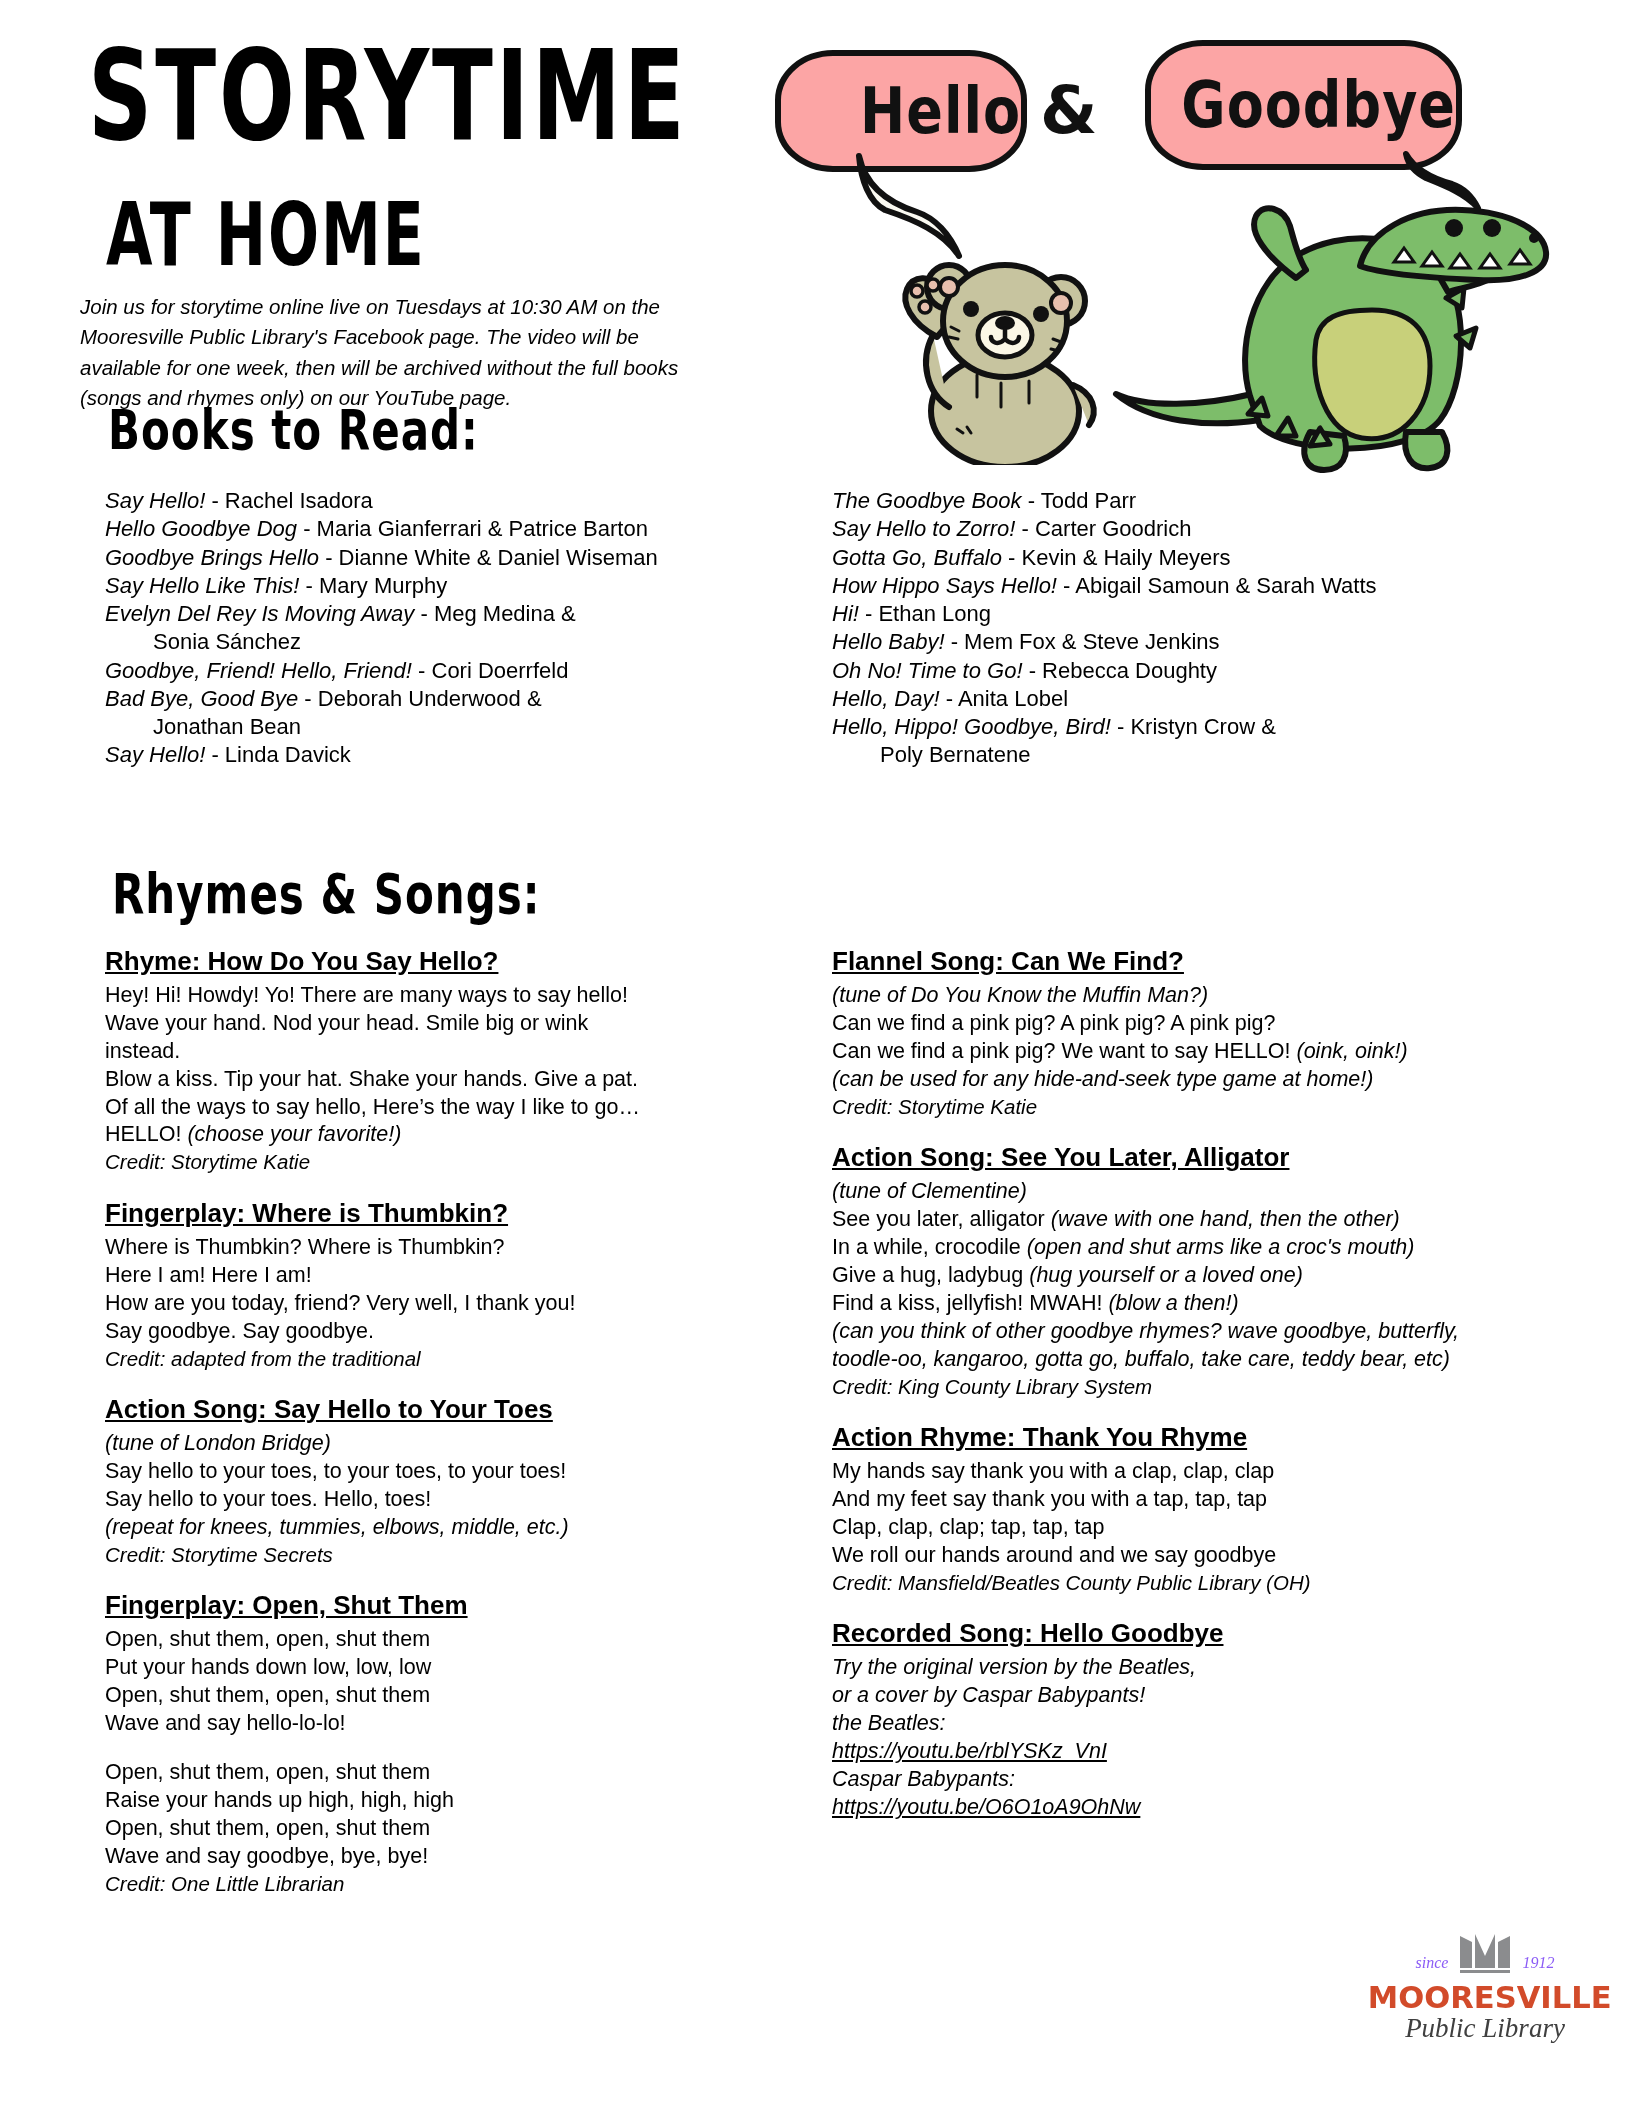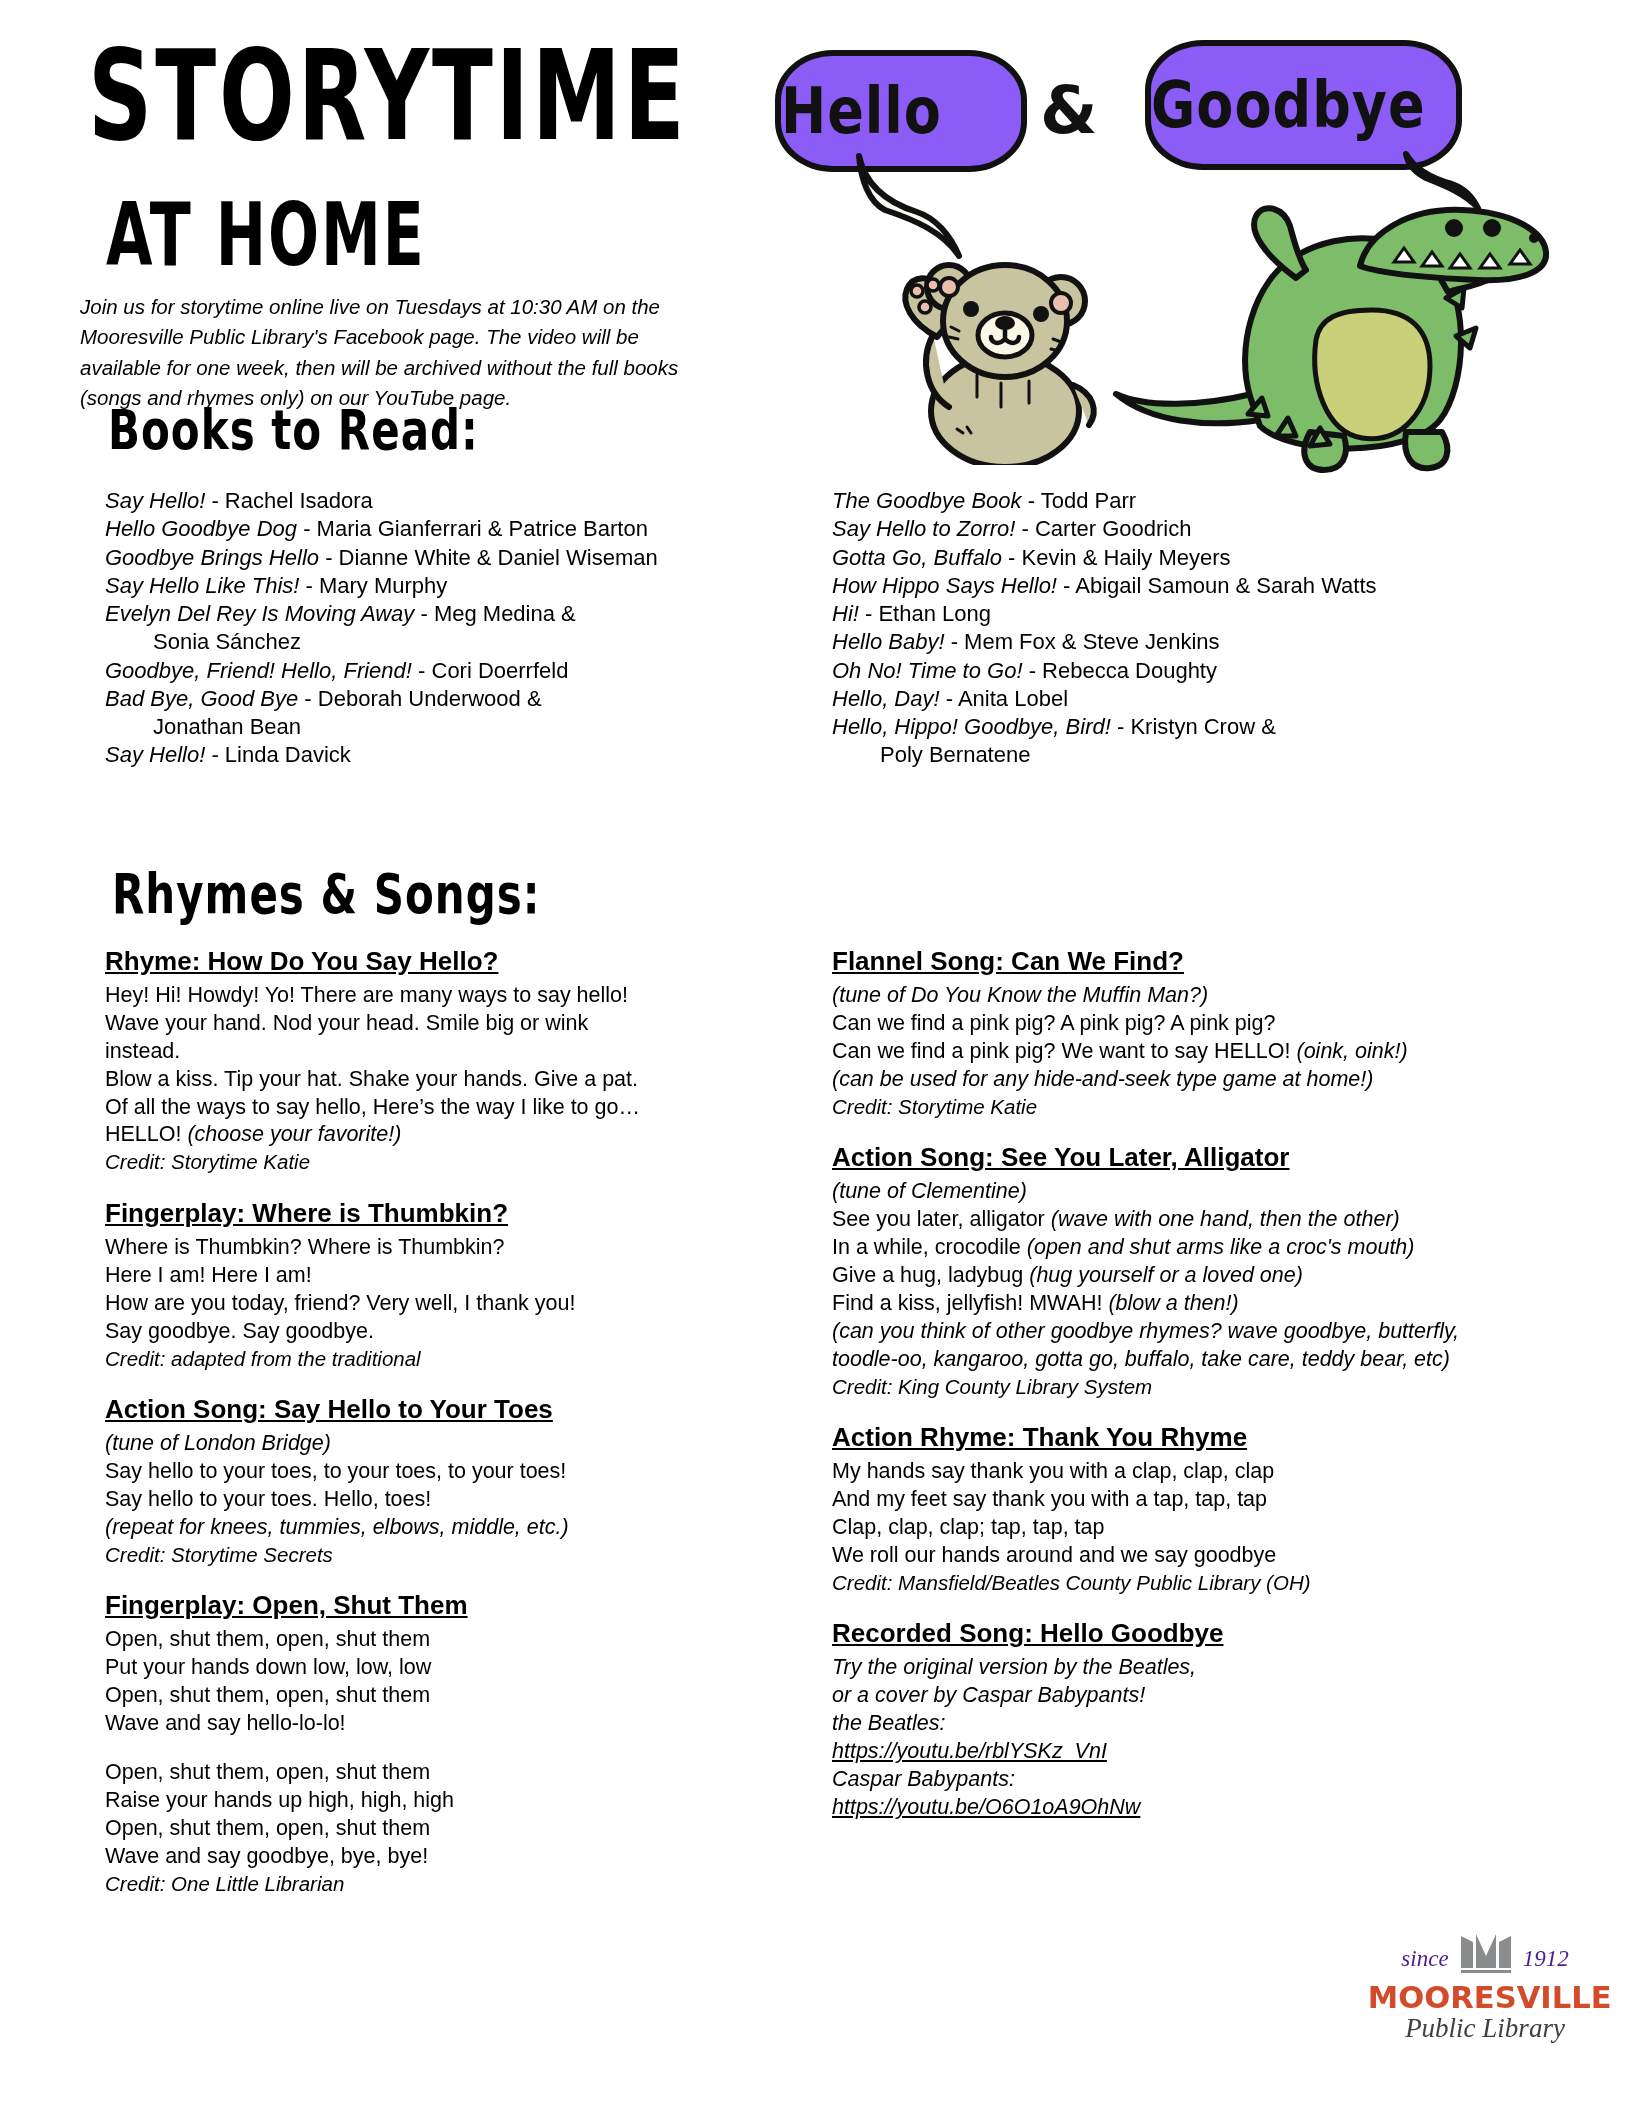--- a/index.html
+++ b/index.html
@@ -40,24 +40,24 @@
     white-space:nowrap;
   }
   .intro {
     position:absolute; left:80px; top:292px; width:600px;
     font-size:20.5px; font-style:italic; line-height:1.48;
   }
 
   
   .bubble {
     position:absolute;
-    background:#8b5cf6;
+    background:#fca5a5;
     border:6px solid #111111;
     border-radius:58px / 50px;
-    display:flex; align-items:center; justify-content:flex-start;
+    display:flex; align-items:center; justify-content:flex-end;
   }
   .bubble-text {
     font-family:"DejaVu Sans", sans-serif;
     font-weight:bold;
     font-size:54px;
     letter-spacing:1px;
     color:#111111;
     transform:scaleY(1.18);
   }
   #bubble-hello { left:775px; top:50px; width:240px; height:110px; }
@@ -109,21 +109,21 @@
   .ln.url { font-style:italic; text-decoration:underline; }
 
   
   .logo { position:absolute; left:1370px; top:1932px; width:230px; text-align:center; }
   .logo-top {
     display:flex; align-items:flex-end; justify-content:center; gap:10px;
     height:44px;
   }
   .logo-since, .logo-year {
     font-family:"Liberation Serif", serif; font-style:italic;
-    font-size:23px; color:#4c1d95; padding-bottom:4px;
+    font-size:16px; color:#8b5cf6; padding-bottom:4px;
   }
   .logo-mark { width:54px; height:42px; position:relative; }
   .logo-word {
     font-family:"DejaVu Sans", sans-serif; font-weight:bold;
     font-size:30px; color:#d24b2a; letter-spacing:0px;
     margin-top:4px; transform:scaleX(1.02);
   }
   .logo-sub {
     font-family:"Liberation Serif", serif; font-style:italic;
     font-size:27px; color:#404040; margin-top:-2px;

